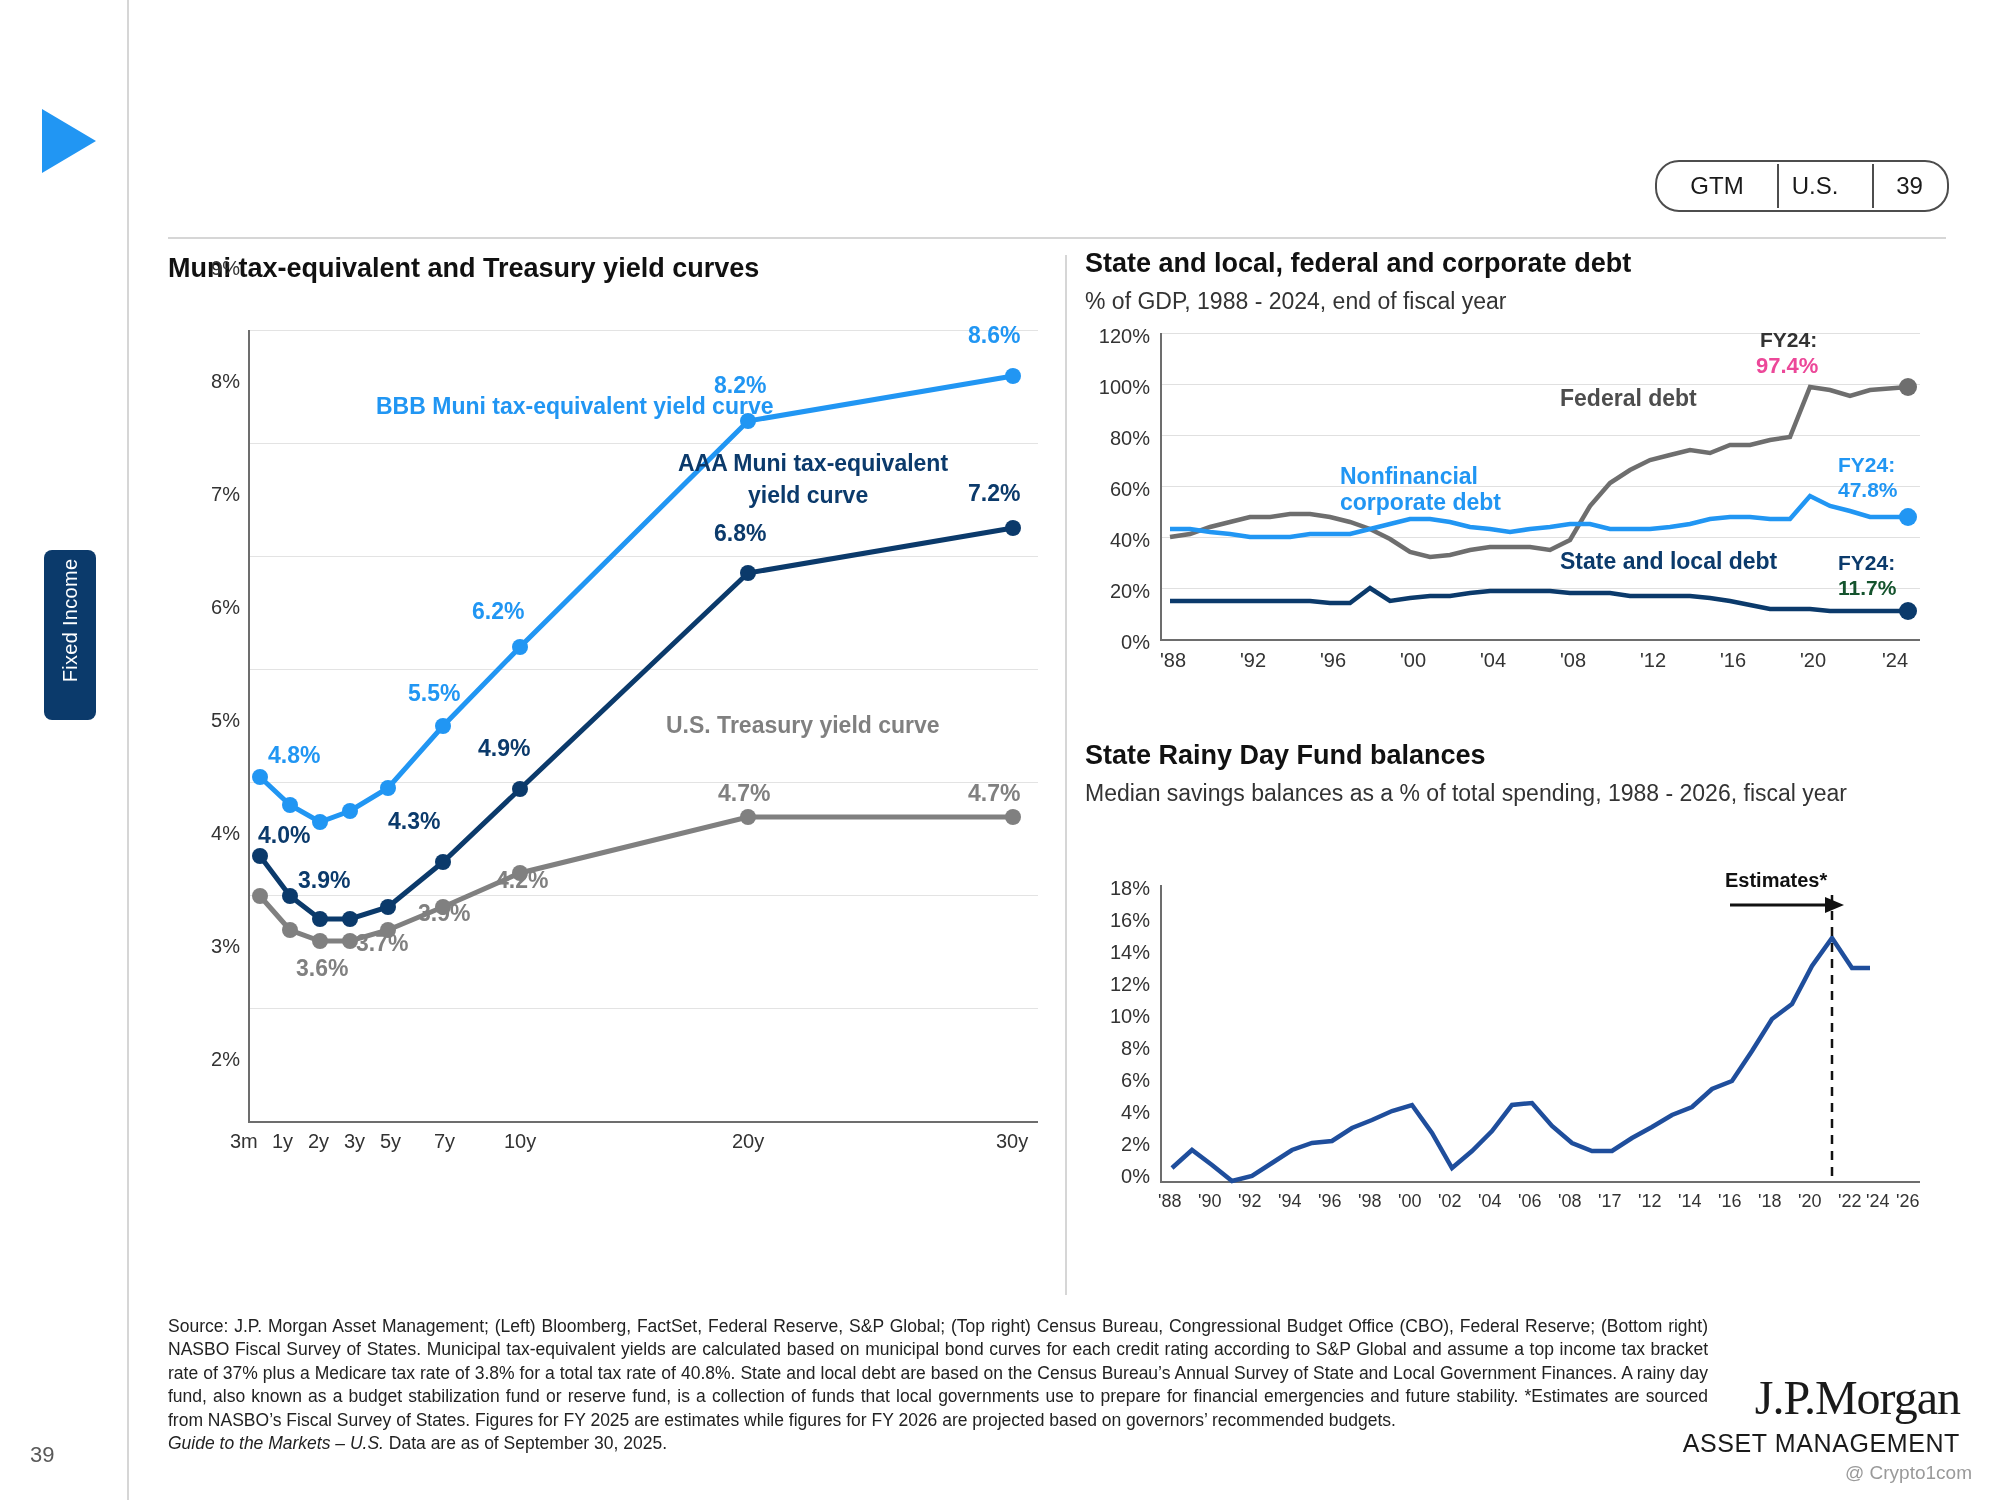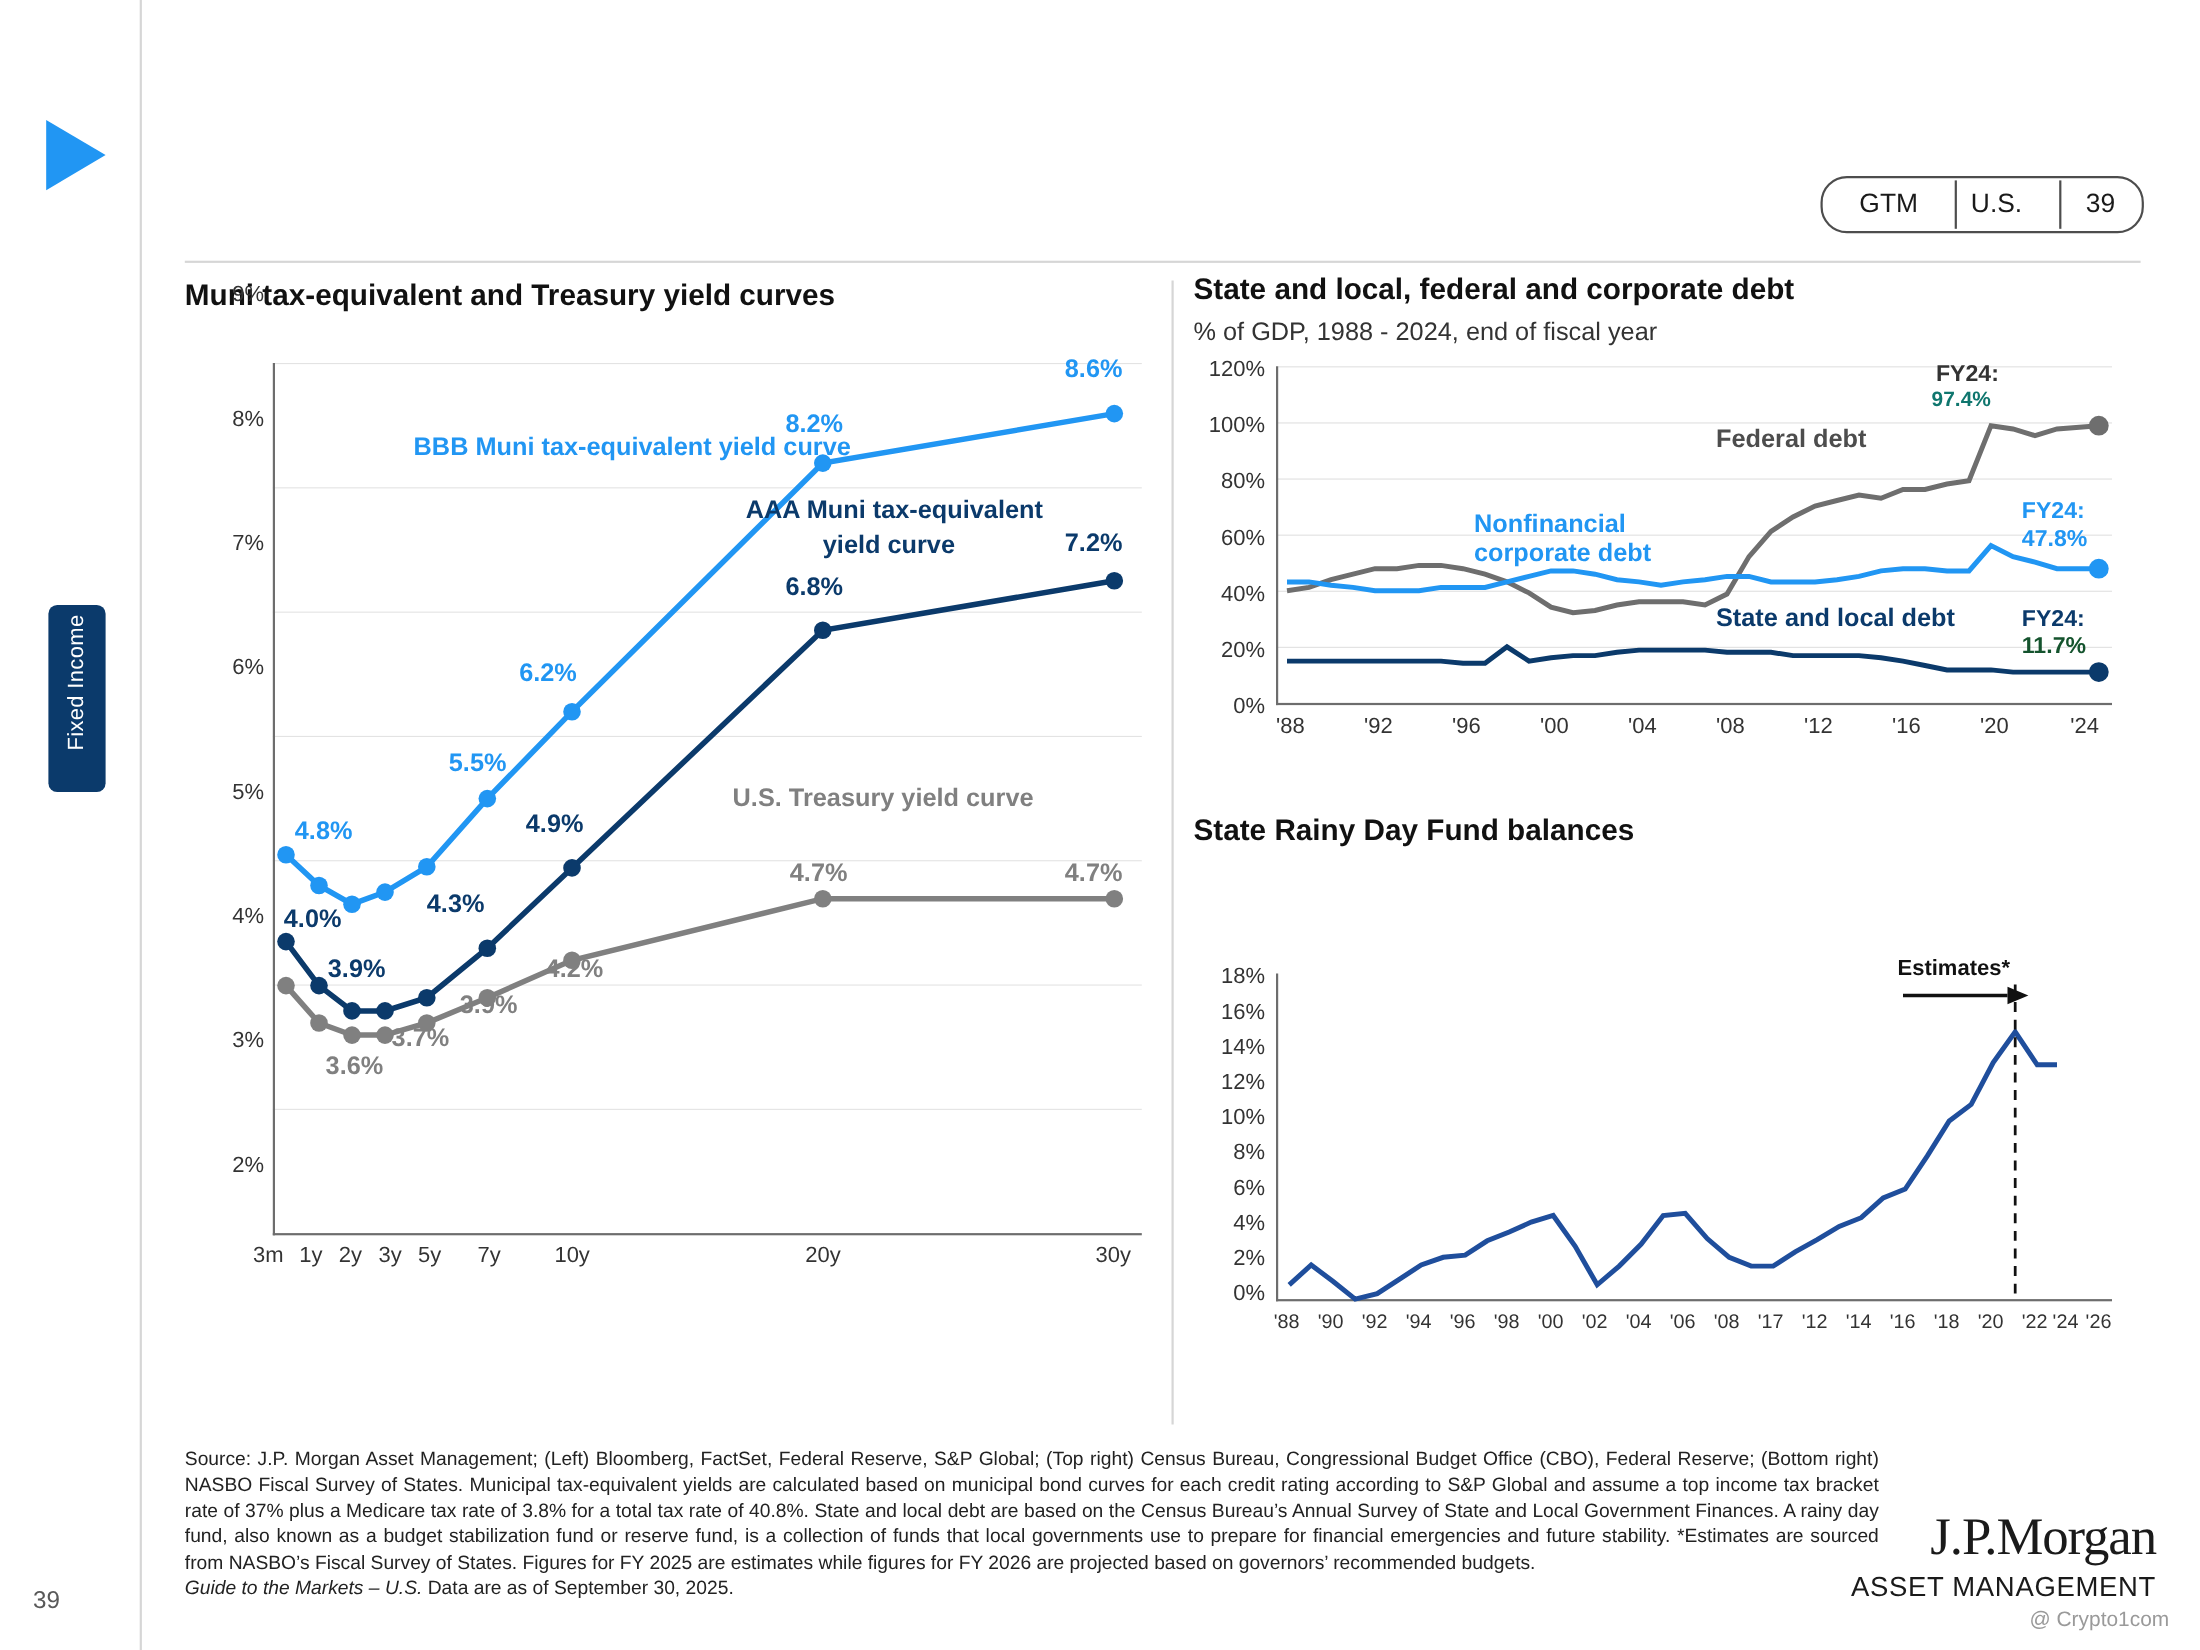--- a/index.html
+++ b/index.html
@@ -207,21 +207,21 @@
 
         <polyline fill="none" stroke="#2196F3" stroke-width="4.5" points="10,196 30,196 50,199 70,201 90,204 110,204 130,204 150,201 170,201 190,201 210,196 230,191 250,186 270,186 290,189 310,194 330,196 350,199 370,196 390,194 410,191 430,191 450,196 470,196 490,196 510,194 530,191 550,186 570,184 590,184 610,186 630,186 650,163 670,173 690,178 710,184 748,184"></polyline>
 
         <polyline fill="none" stroke="#0b3a6b" stroke-width="4.5" points="10,268 30,268 50,268 70,268 90,268 110,268 130,268 150,268 170,270 190,270 210,255 230,268 250,265 270,263 290,263 310,260 330,258 350,258 370,258 390,258 410,260 430,260 450,260 470,263 490,263 510,263 530,263 550,265 570,268 590,272 610,276 630,276 650,276 670,278 690,278 710,278 748,278"></polyline>
         <circle cx="748" cy="54" r="9" fill="#6e6e6e"></circle>
         <circle cx="748" cy="184" r="9" fill="#2196F3"></circle>
         <circle cx="748" cy="278" r="9" fill="#0b3a6b"></circle>
       </svg>
 
       <div class="ann" style="left:600px;top:-5px;font-size:21px;color:#333">FY24:</div>
-      <div class="ann" style="left:596px;top:20px;font-size:19px;color:#0f766e">97.4%</div>
+      <div class="ann" style="left:596px;top:20px;font-size:22px;color:#ec4899">97.4%</div>
       <div class="ann" style="left:400px;top:52px;font-size:23px;color:#4d4d4d">Federal debt</div>
 
       <div class="ann" style="left:678px;top:120px;font-size:21px;color:#2196F3">FY24:</div>
       <div class="ann" style="left:678px;top:145px;font-size:21px;color:#2196F3">47.8%</div>
       <div class="ann" style="left:180px;top:130px;font-size:23px;color:#2196F3;line-height:1.15;width:200px">Nonfinancial corporate debt</div>
 
       <div class="ann" style="left:678px;top:218px;font-size:21px;color:#0b3a6b">FY24:</div>
       <div class="ann" style="left:678px;top:243px;font-size:21px;color:#14532d">11.7%</div>
       <div class="ann" style="left:400px;top:215px;font-size:23px;color:#0b3a6b">State and local debt</div>
 
@@ -233,20 +233,21 @@
       <div class="axlab" style="left:400px;top:316px">'08</div>
       <div class="axlab" style="left:480px;top:316px">'12</div>
       <div class="axlab" style="left:560px;top:316px">'16</div>
       <div class="axlab" style="left:640px;top:316px">'20</div>
       <div class="axlab" style="left:722px;top:316px">'24</div>
     </div>
   </div>
 
   <div class="RB">
     <div class="ch-title" style="left:0;top:-35px">State Rainy Day Fund balances</div>
+    <div class="ch-sub" style="left:0;top:5px">Median savings balances as a % of total spending, 1988 - 2026, fiscal year</div>
 
     <div class="axlab" style="left:-5px;top:102px;width:70px;text-align:right">18%</div>
     <div class="axlab" style="left:-5px;top:134px;width:70px;text-align:right">16%</div>
     <div class="axlab" style="left:-5px;top:166px;width:70px;text-align:right">14%</div>
     <div class="axlab" style="left:-5px;top:198px;width:70px;text-align:right">12%</div>
     <div class="axlab" style="left:-5px;top:230px;width:70px;text-align:right">10%</div>
     <div class="axlab" style="left:-5px;top:262px;width:70px;text-align:right">8%</div>
     <div class="axlab" style="left:-5px;top:294px;width:70px;text-align:right">6%</div>
     <div class="axlab" style="left:-5px;top:326px;width:70px;text-align:right">4%</div>
     <div class="axlab" style="left:-5px;top:358px;width:70px;text-align:right">2%</div>

